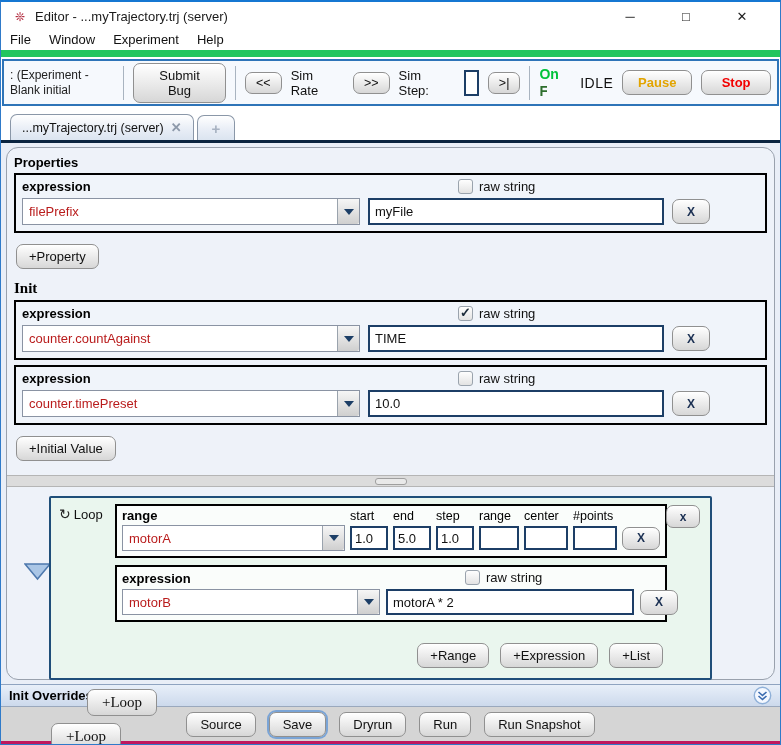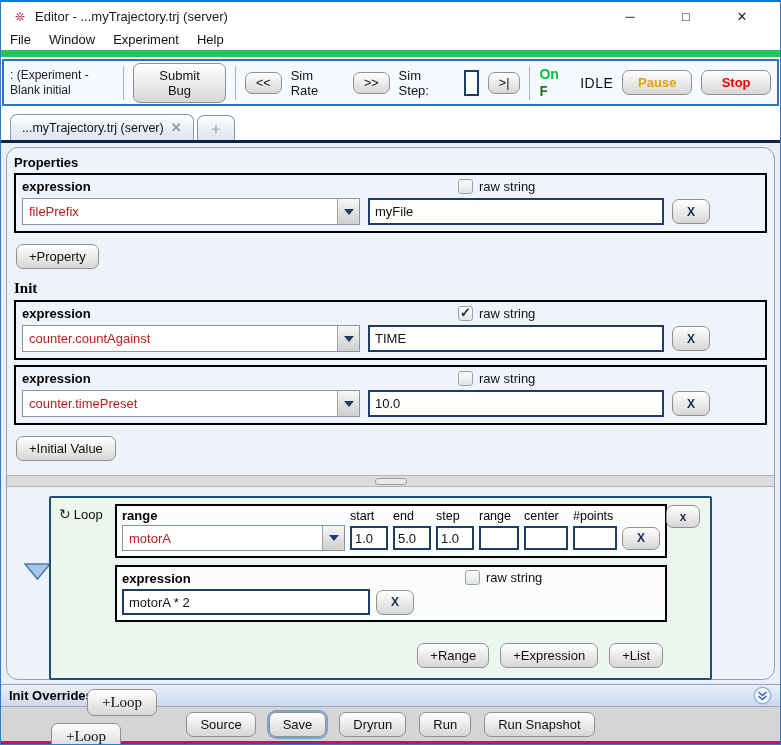--- a/index.html
+++ b/index.html
@@ -291,20 +291,26 @@
               </div>
             </div>
 
             <div class="sub-panel">
               <span class="sub-type">expression</span>
               <div class="raw-wrap loop-raw">
                 <span class="checkbox"></span>
                 <span class="raw-label">raw string</span>
               </div>
               <div class="expr-row">
+                <div class="combo loop-combo">
+                  <span class="combo-text">motorB</span>
+                  <span class="combo-btn">
+                      <span class="arrow-down"></span>
+                    </span>
+                </div>
                 <input class="field loop-field" value="motorA * 2" style="">
                 <button class="btn xbtn">X</button>
               </div>
             </div>
 
             <div class="sub-buttons">
               <button class="btn">+Range</button>
               <button class="btn">+Expression</button>
               <button class="btn">+List</button>
             </div>

